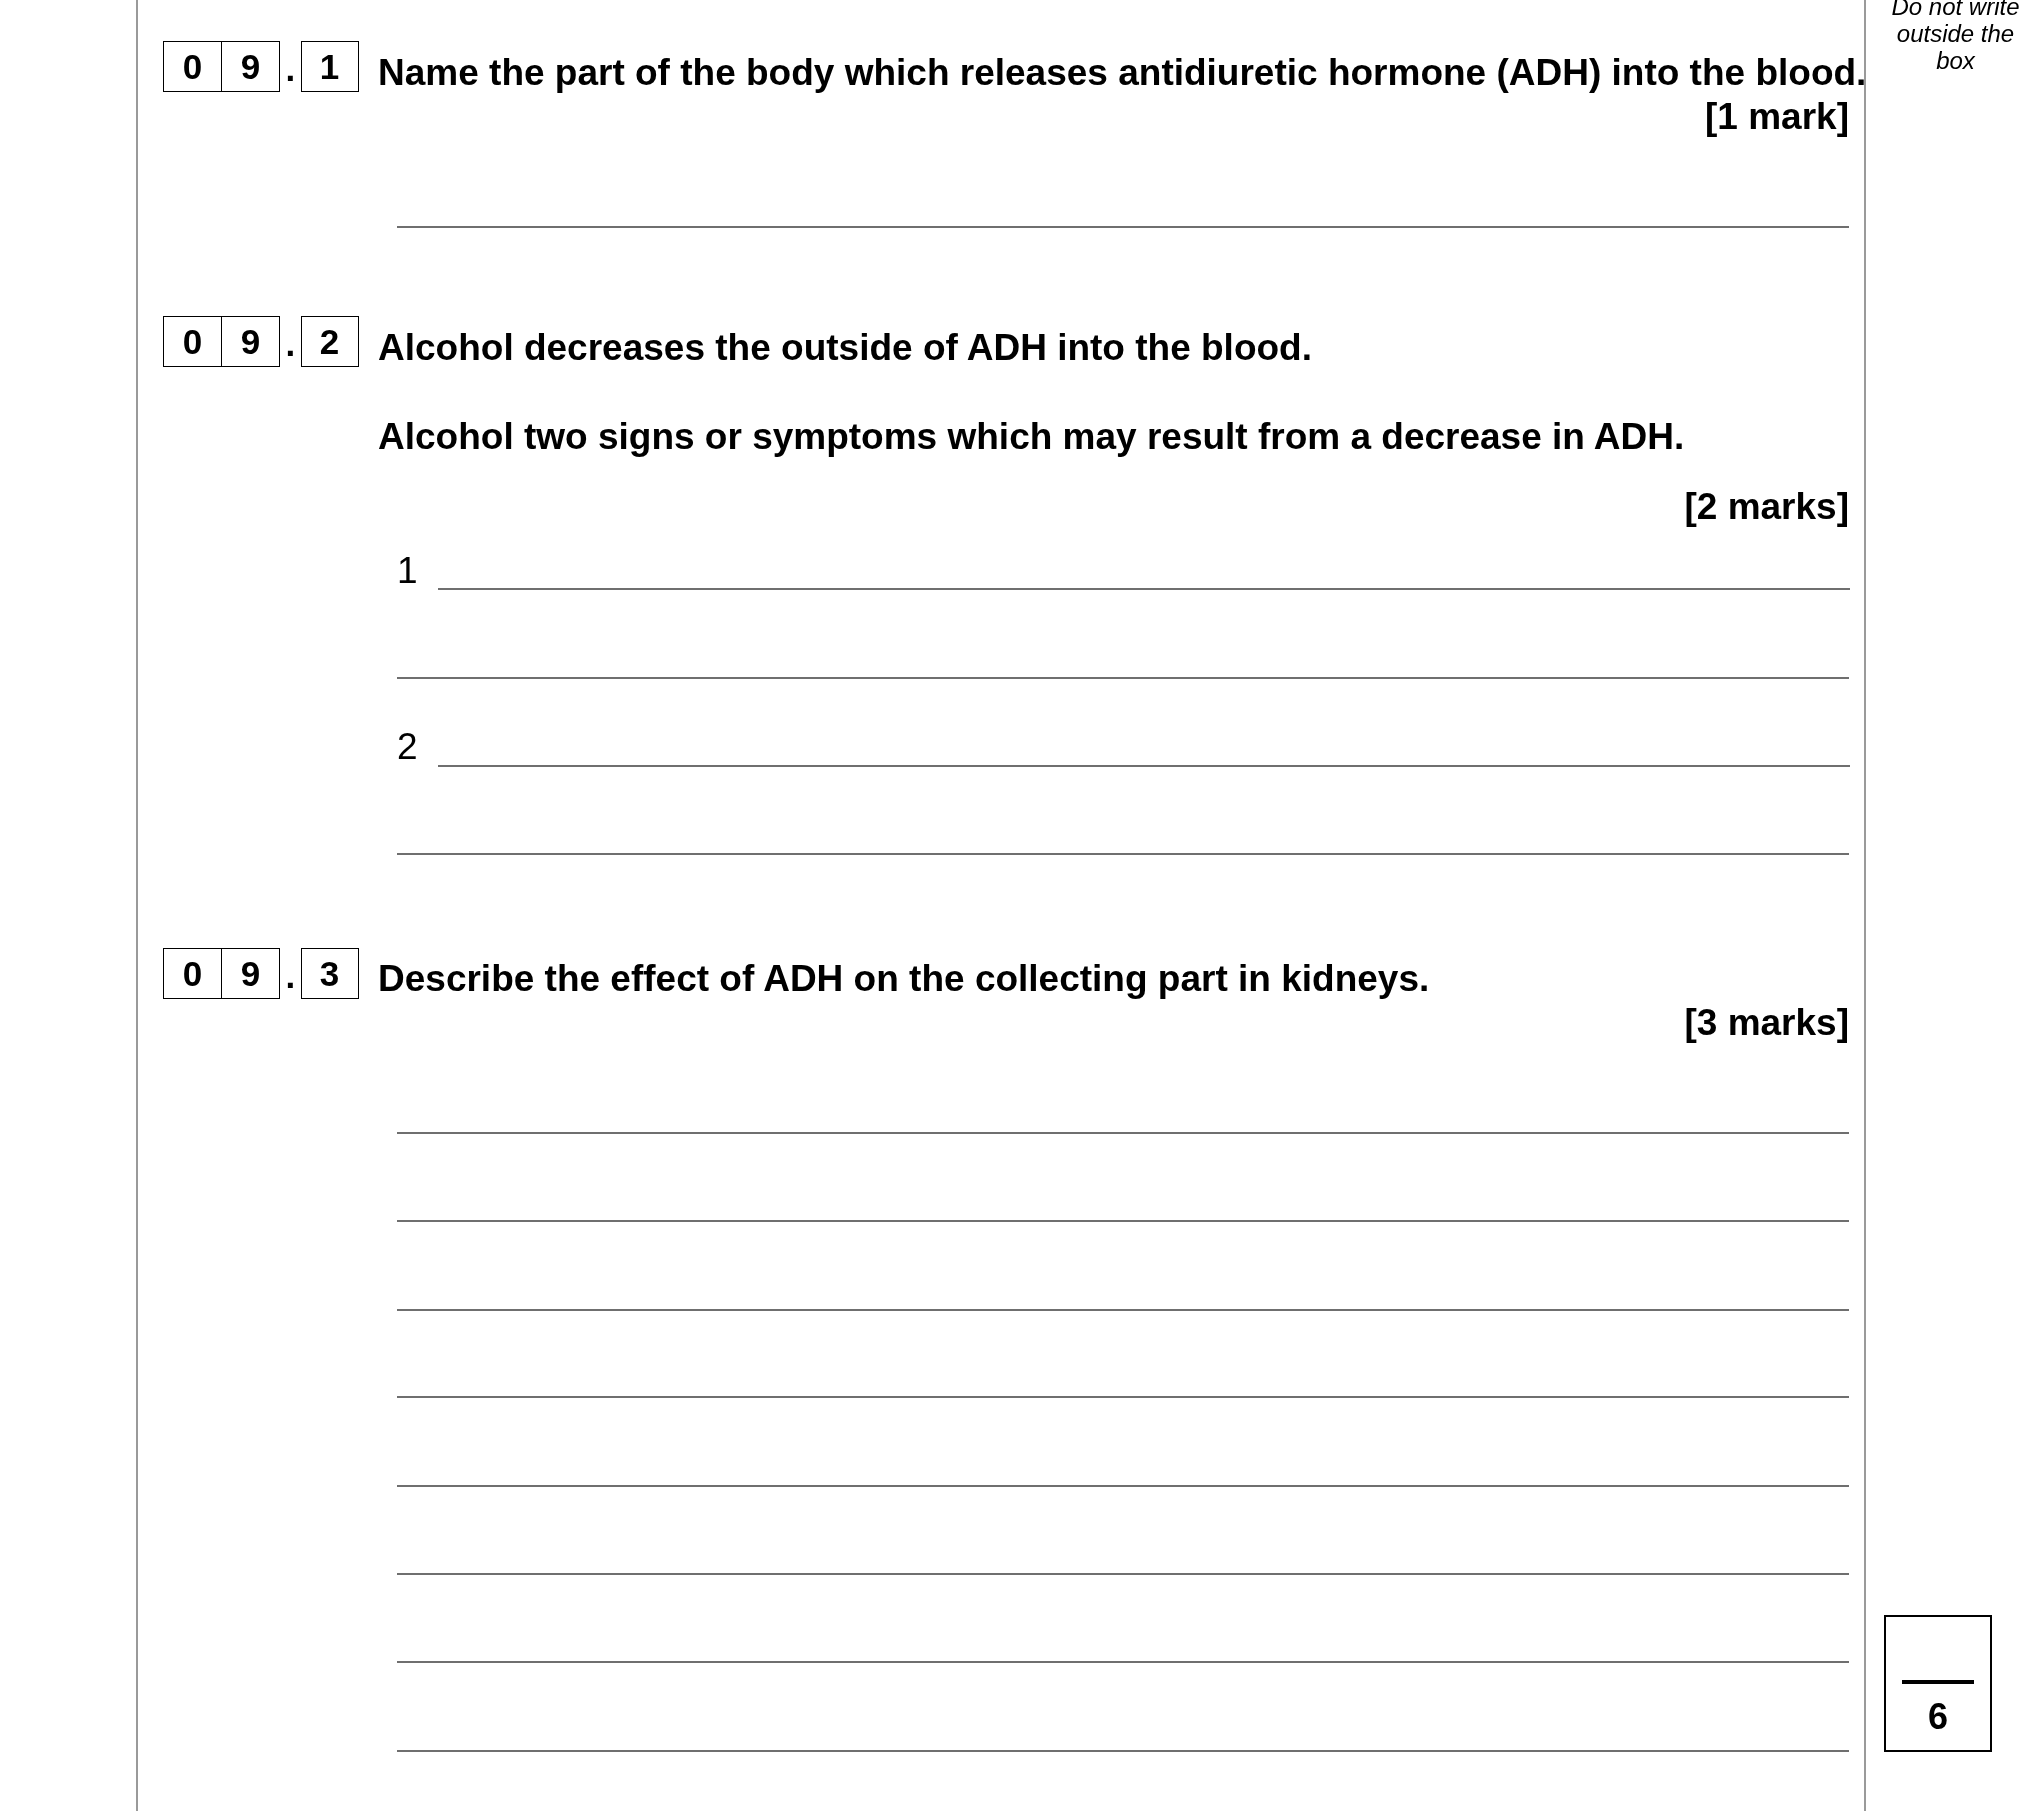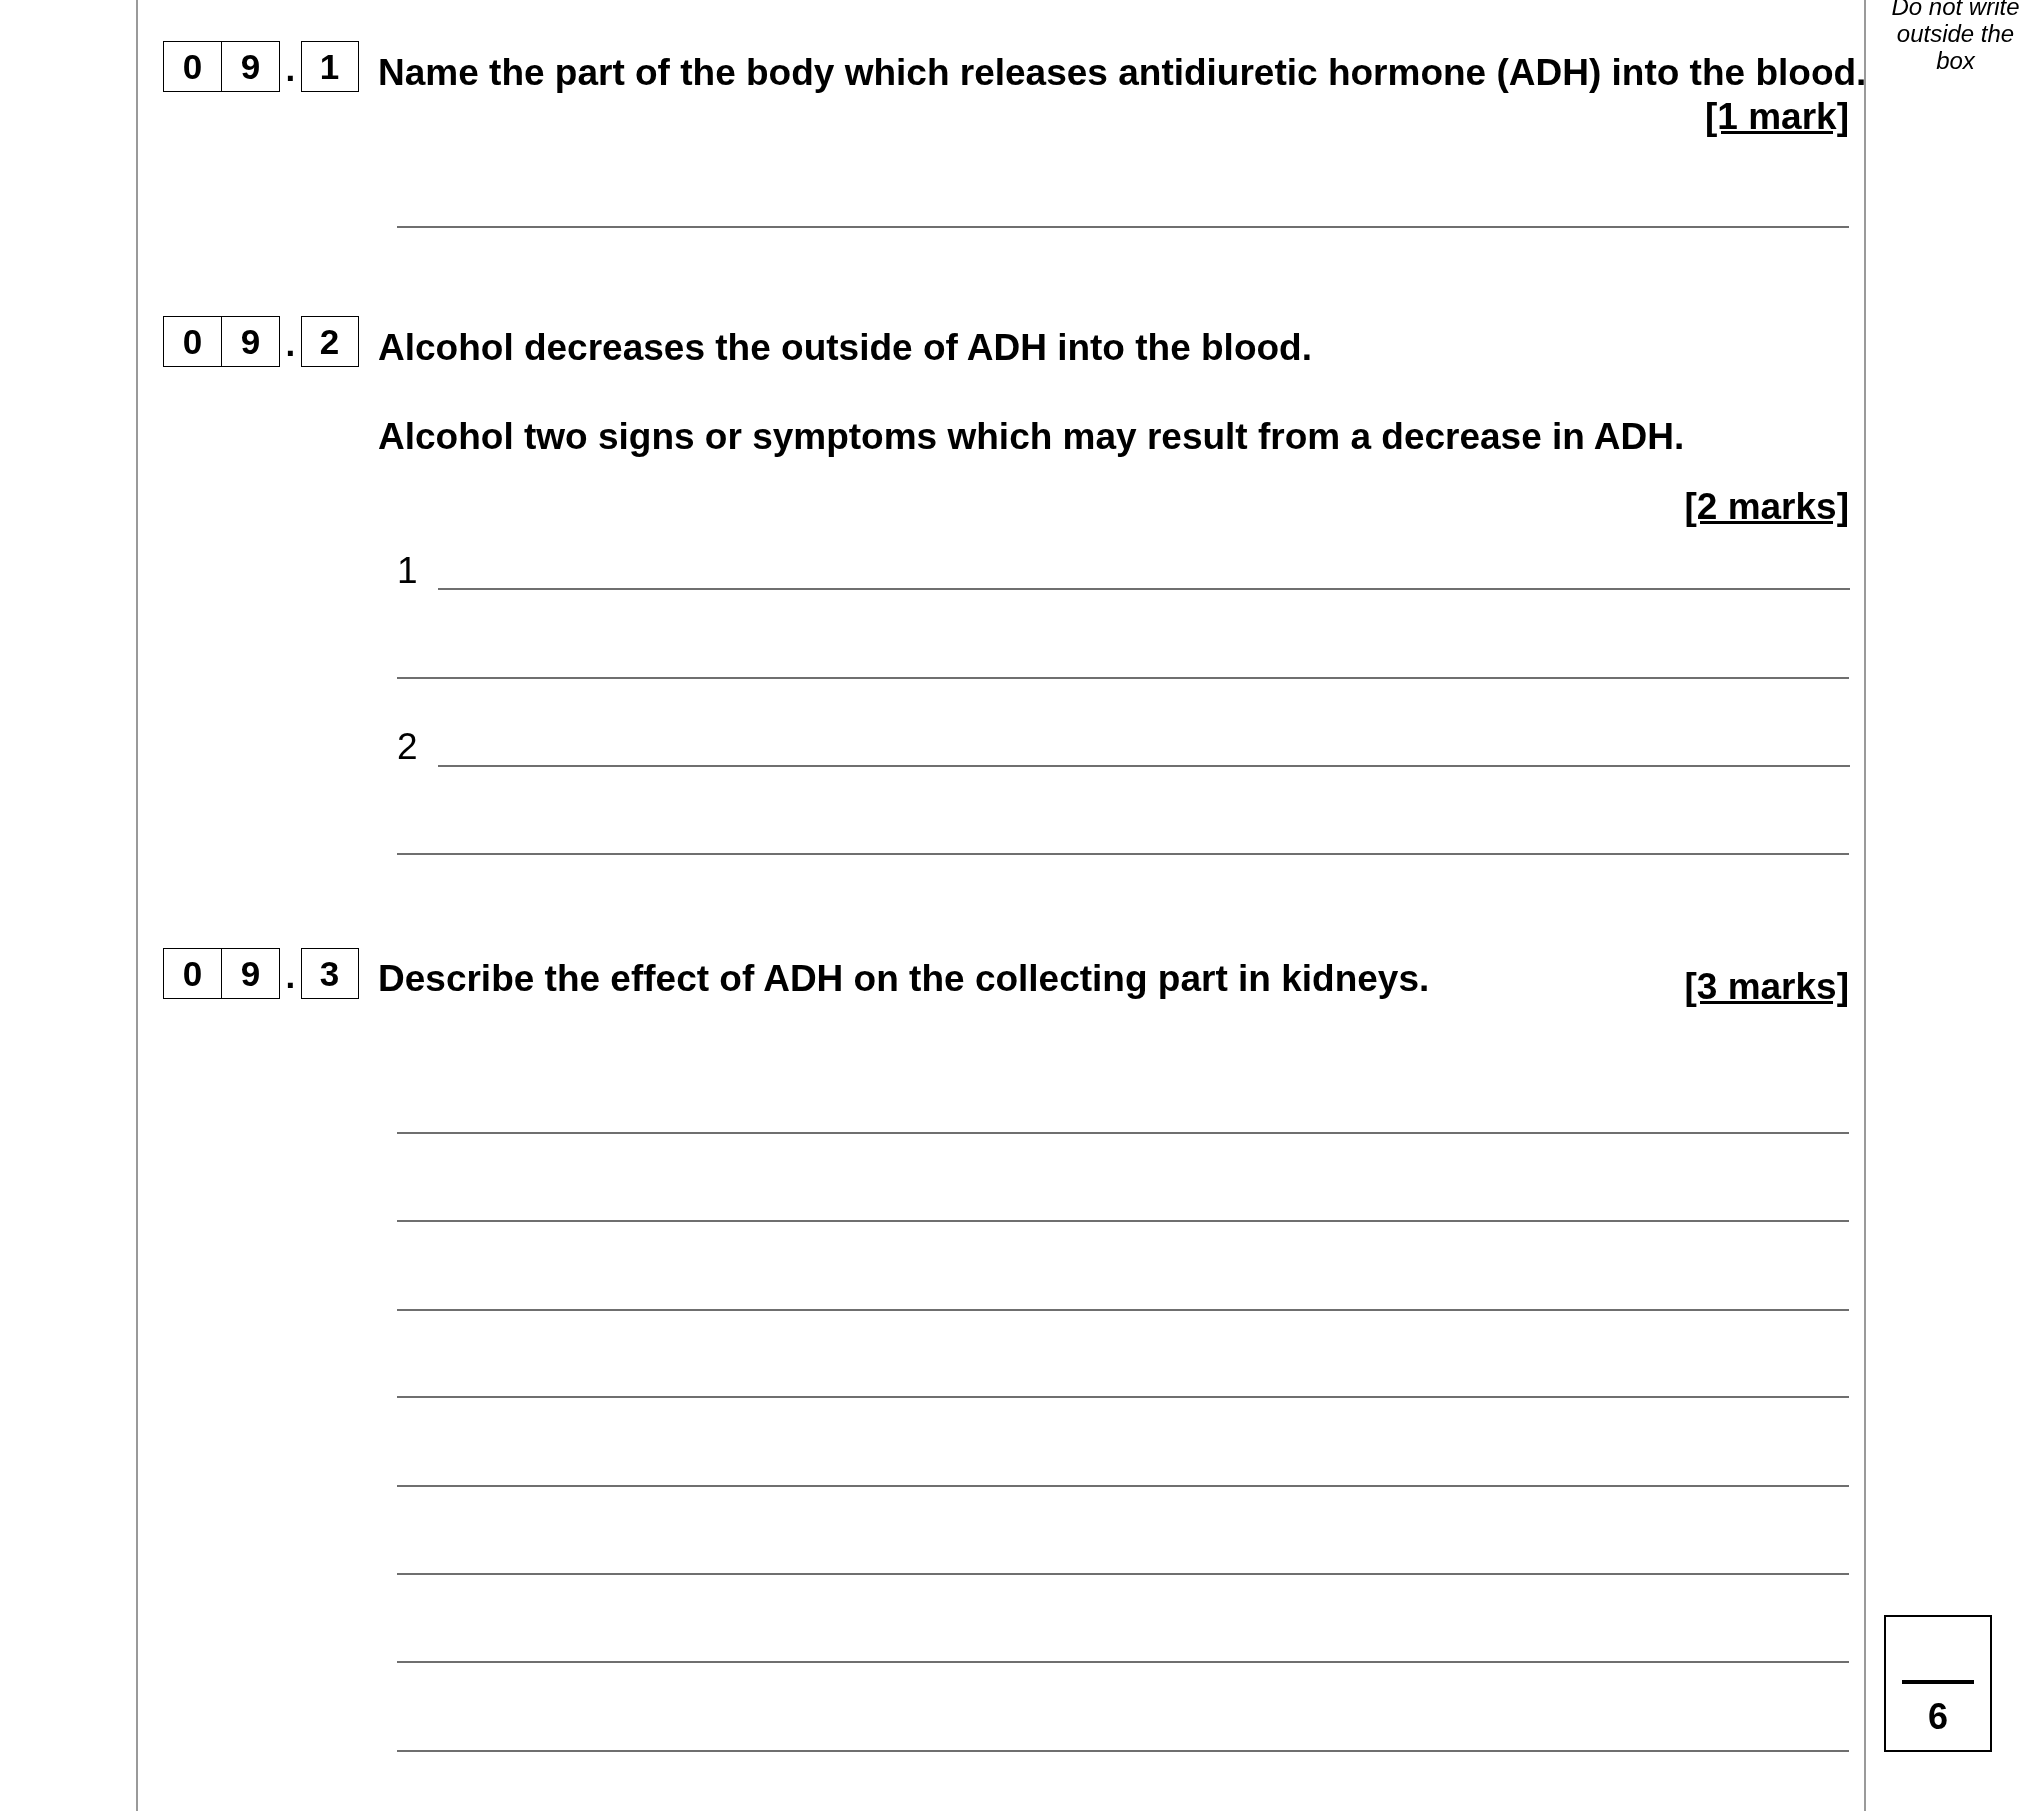--- a/index.html
+++ b/index.html
@@ -9,21 +9,21 @@
   .margin-note { position:absolute; left:1865px; width:181px; top:-6.6px; text-align:center;
                  font-style:italic; font-size:24px; line-height:27px; }
   .qnum { position:absolute; left:163px; height:49px; display:flex; align-items:center; }
   .qcell { box-sizing:border-box; width:59px; height:51px; border:1.6px solid #000;
            display:flex; align-items:center; justify-content:center;
            font-weight:bold; font-size:35px; }
   .qcell + .qcell { border-left:none; width:58px; }
   .qdot { width:20.6px; height:51px; font-weight:bold; font-size:35px;
           display:flex; align-items:flex-end; justify-content:center; line-height:46px; }
   .qtext { position:absolute; left:378px; font-size:37px; line-height:43px; white-space:nowrap;font-weight:bold; }
-  .marks { position:absolute; right:191px; font-size:37px; font-weight:bold; line-height:43px; white-space:nowrap;text-decoration:underline; }
+  .marks { position:absolute; right:191px; font-size:37px; font-weight:bold; line-height:43px; white-space:nowrap; }
   .aline { position:absolute; height:1.6px; background:#6f6f6f; }
   .lnum { position:absolute; left:397px; font-size:37px; line-height:43px; }
   .scorebox { position:absolute; left:1884px; top:1615px; width:108px; height:137px;
               box-sizing:border-box; border:2.5px solid #000; }
   .scorebar { position:absolute; left:16.4px; right:16.4px; top:63px; height:4.1px; background:#000; }
   .scoreval { position:absolute; left:0; right:0; top:79px; text-align:center;
               font-weight:bold; font-size:36px; line-height:41px; }
 </style>
 </head>
 <body>
@@ -64,21 +64,21 @@
 <div class="aline" style="left:438px; width:1412px; top:765px;"></div>
 <div class="aline" style="left:397px; width:1452px; top:853px;"></div>
 
 <div class="qnum" style="top:949px;">
   <div class="qcell">0</div>
   <div class="qcell">9</div>
   <div class="qdot">.</div>
   <div class="qcell" style="border-left:1.6px solid #000; width:58px;">3</div>
 </div>
 <div class="qtext" style="top:957px;">Describe the effect of ADH on the collecting part in kidneys.</div>
-<div class="marks" style="top:965px;">[3 marks]</div>
+<div class="marks" style="top:1001px;">[3 marks]</div>
 
 <div class="aline" style="left:397px; width:1452px; top:1132px;"></div>
 <div class="aline" style="left:397px; width:1452px; top:1220px;"></div>
 <div class="aline" style="left:397px; width:1452px; top:1309px;"></div>
 <div class="aline" style="left:397px; width:1452px; top:1396px;"></div>
 <div class="aline" style="left:397px; width:1452px; top:1485px;"></div>
 <div class="aline" style="left:397px; width:1452px; top:1573px;"></div>
 <div class="aline" style="left:397px; width:1452px; top:1661px;"></div>
 <div class="aline" style="left:397px; width:1452px; top:1750px;"></div>
 

